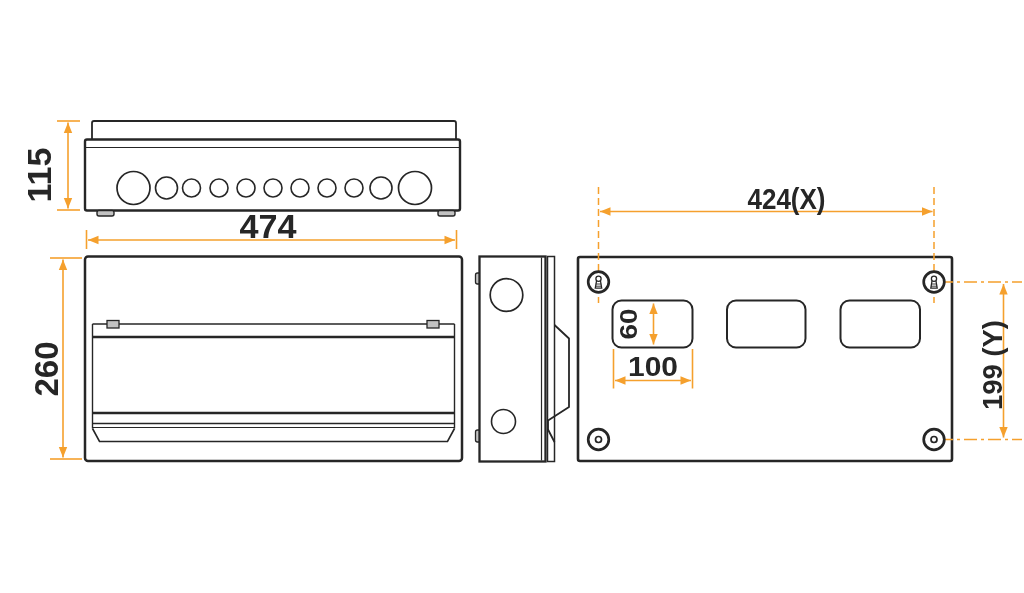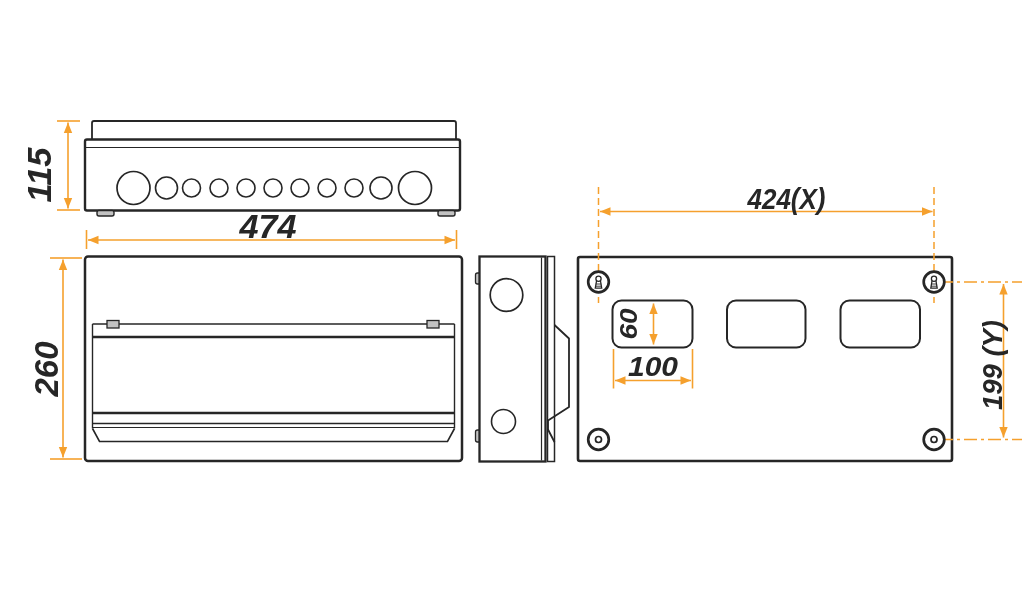--- a/index.html
+++ b/index.html
@@ -1,17 +1,17 @@
 <!DOCTYPE html>
 <html style="--ink: #262626; --dim: #f5a02d; --bg: #ffffff; --metal: #c2c2c2;"><head>
 <meta charset="utf-8">
 <style>
   :root { --ink:#262626; --dim:#f5a02d; --bg:#ffffff; --metal:#c2c2c2; }
   html,body { margin:0; padding:0; background:var(--bg); }
-  .stage { width:1024px; height:593px; position:relative; background:var(--bg); overflow:hidden;font-style:italic; }
+  .stage { width:1024px; height:593px; position:relative; background:var(--bg); overflow:hidden; }
   svg text { font-family:"Liberation Sans","DejaVu Sans",sans-serif; font-weight:700; fill:var(--ink); }
   .ln   { stroke:var(--ink); fill:none; }
   .lnw  { stroke:var(--ink); fill:#ffffff; }
   .metal{ stroke:var(--ink); fill:var(--metal); }
   .dim  { stroke:var(--dim); fill:none; }
   .dimfill { fill:var(--dim); stroke:none; }
 </style>
 </head>
 <body>
 

